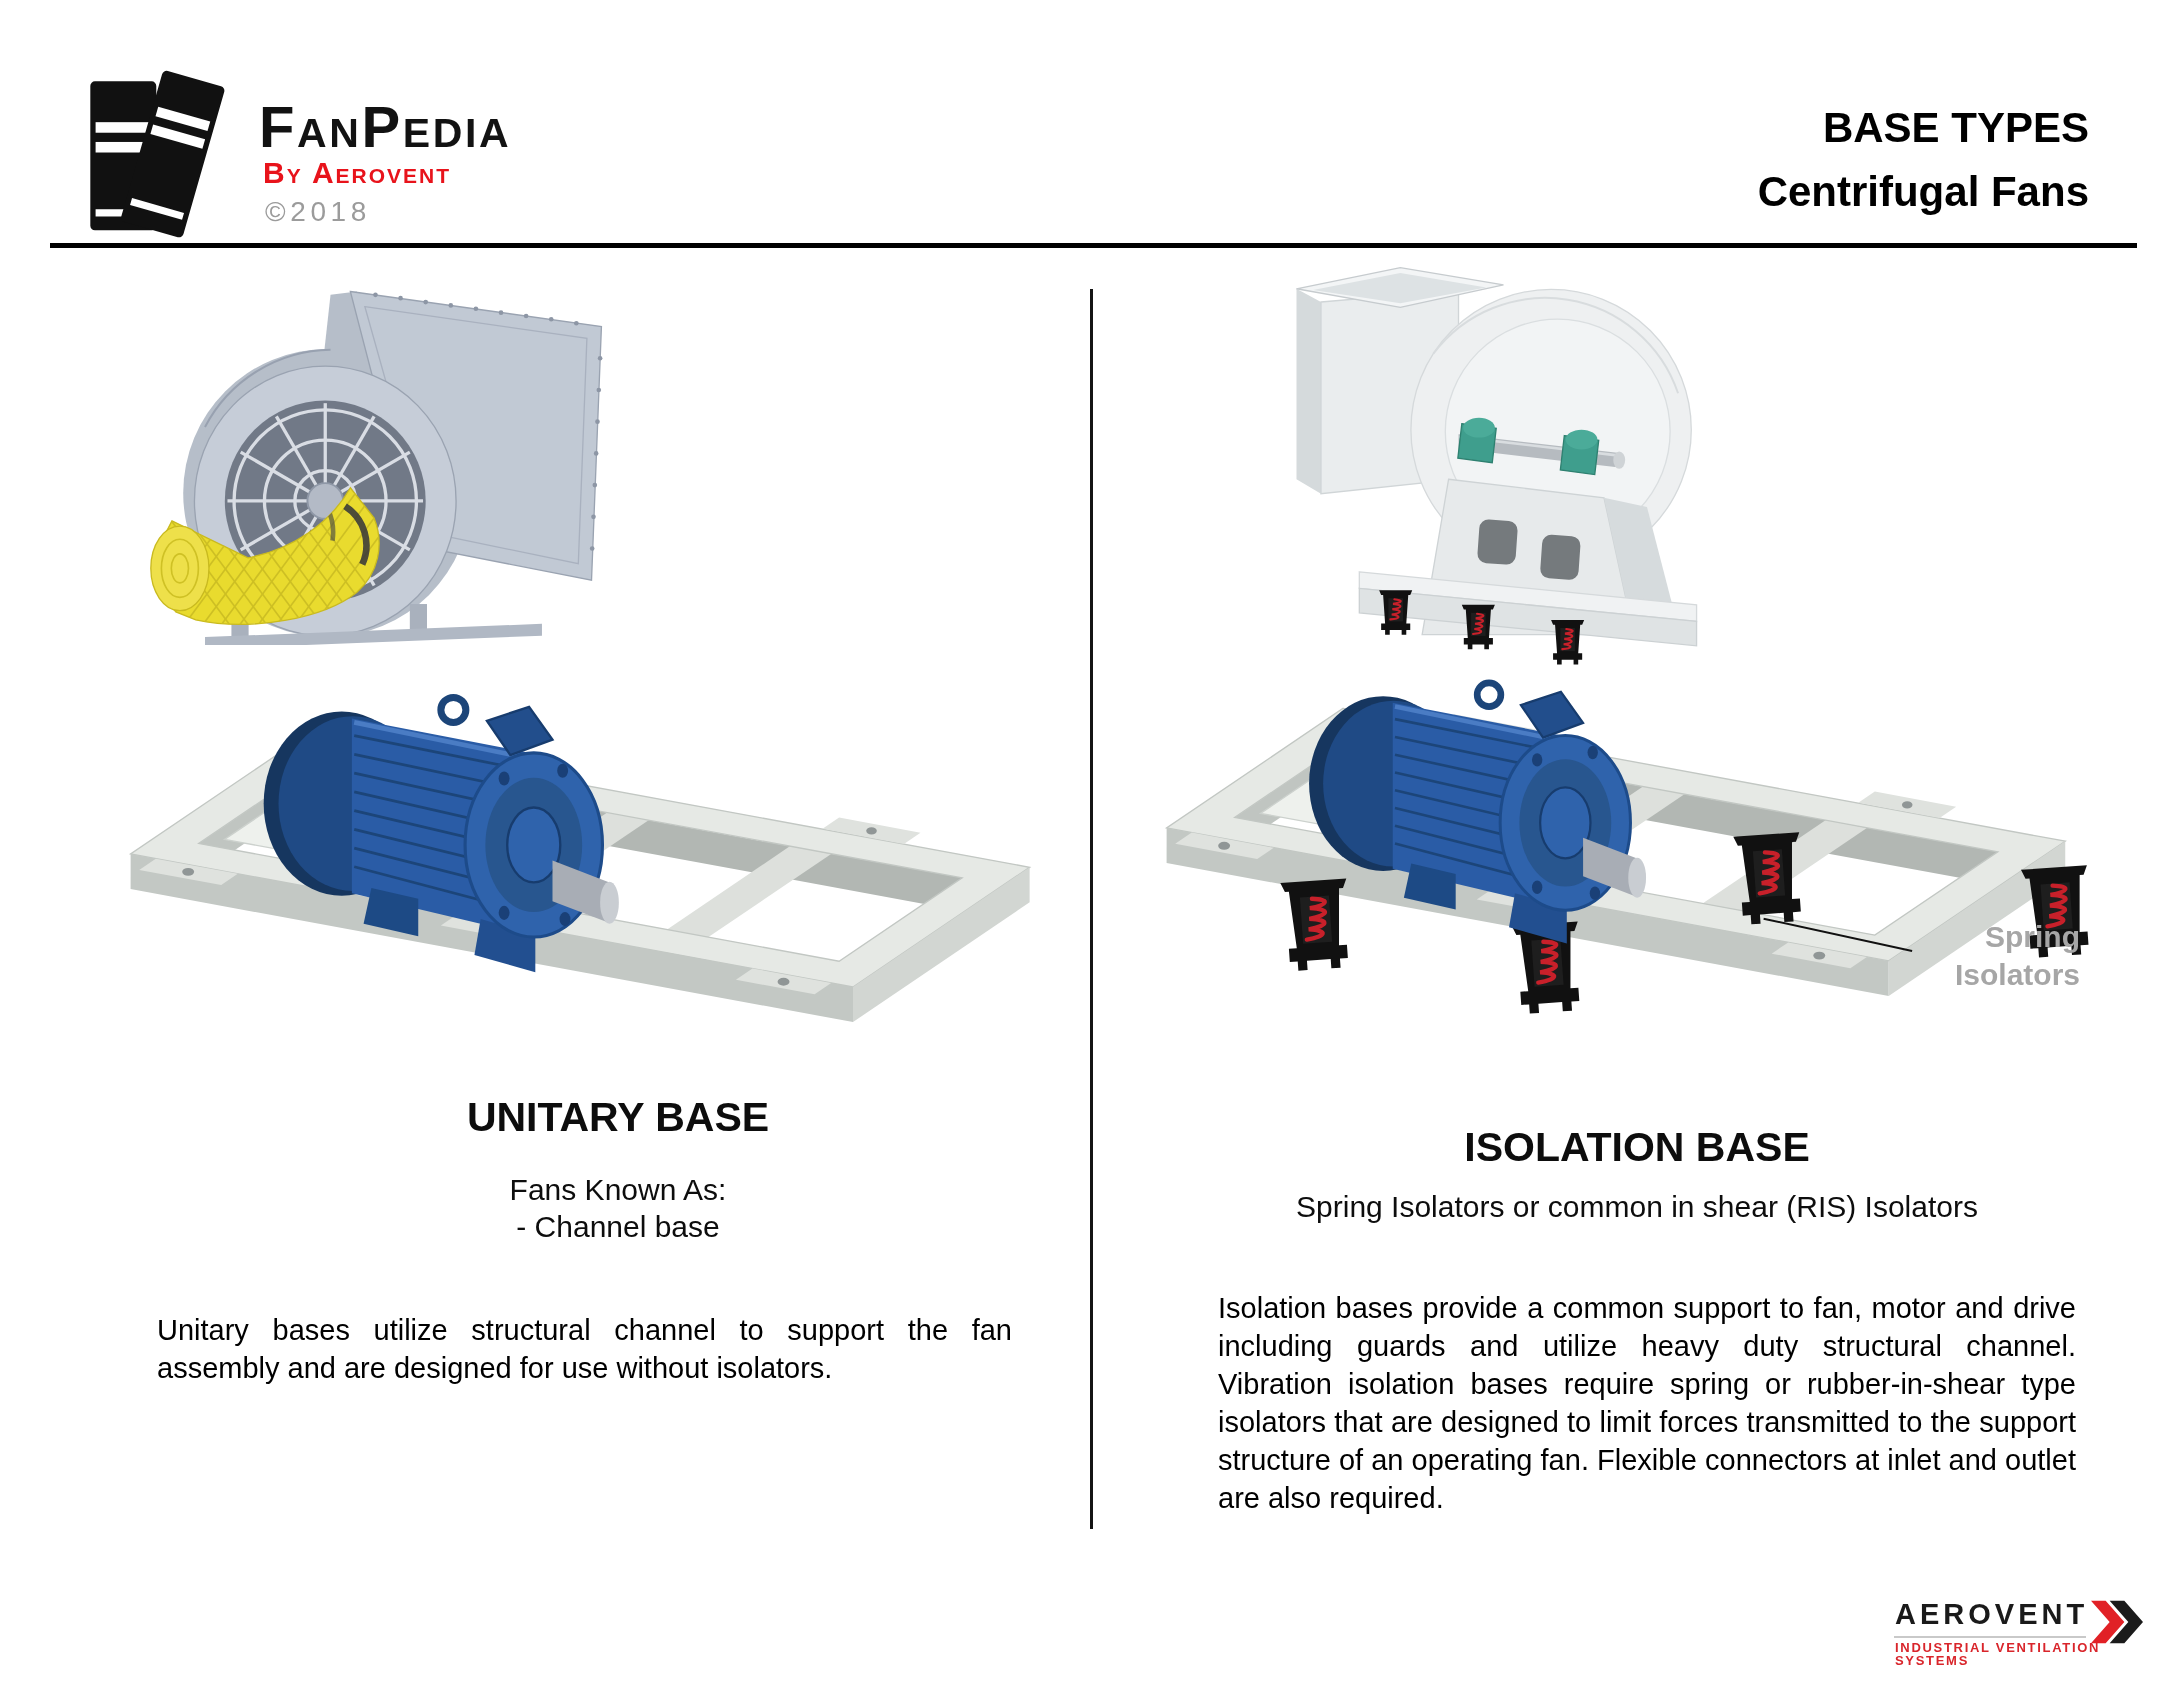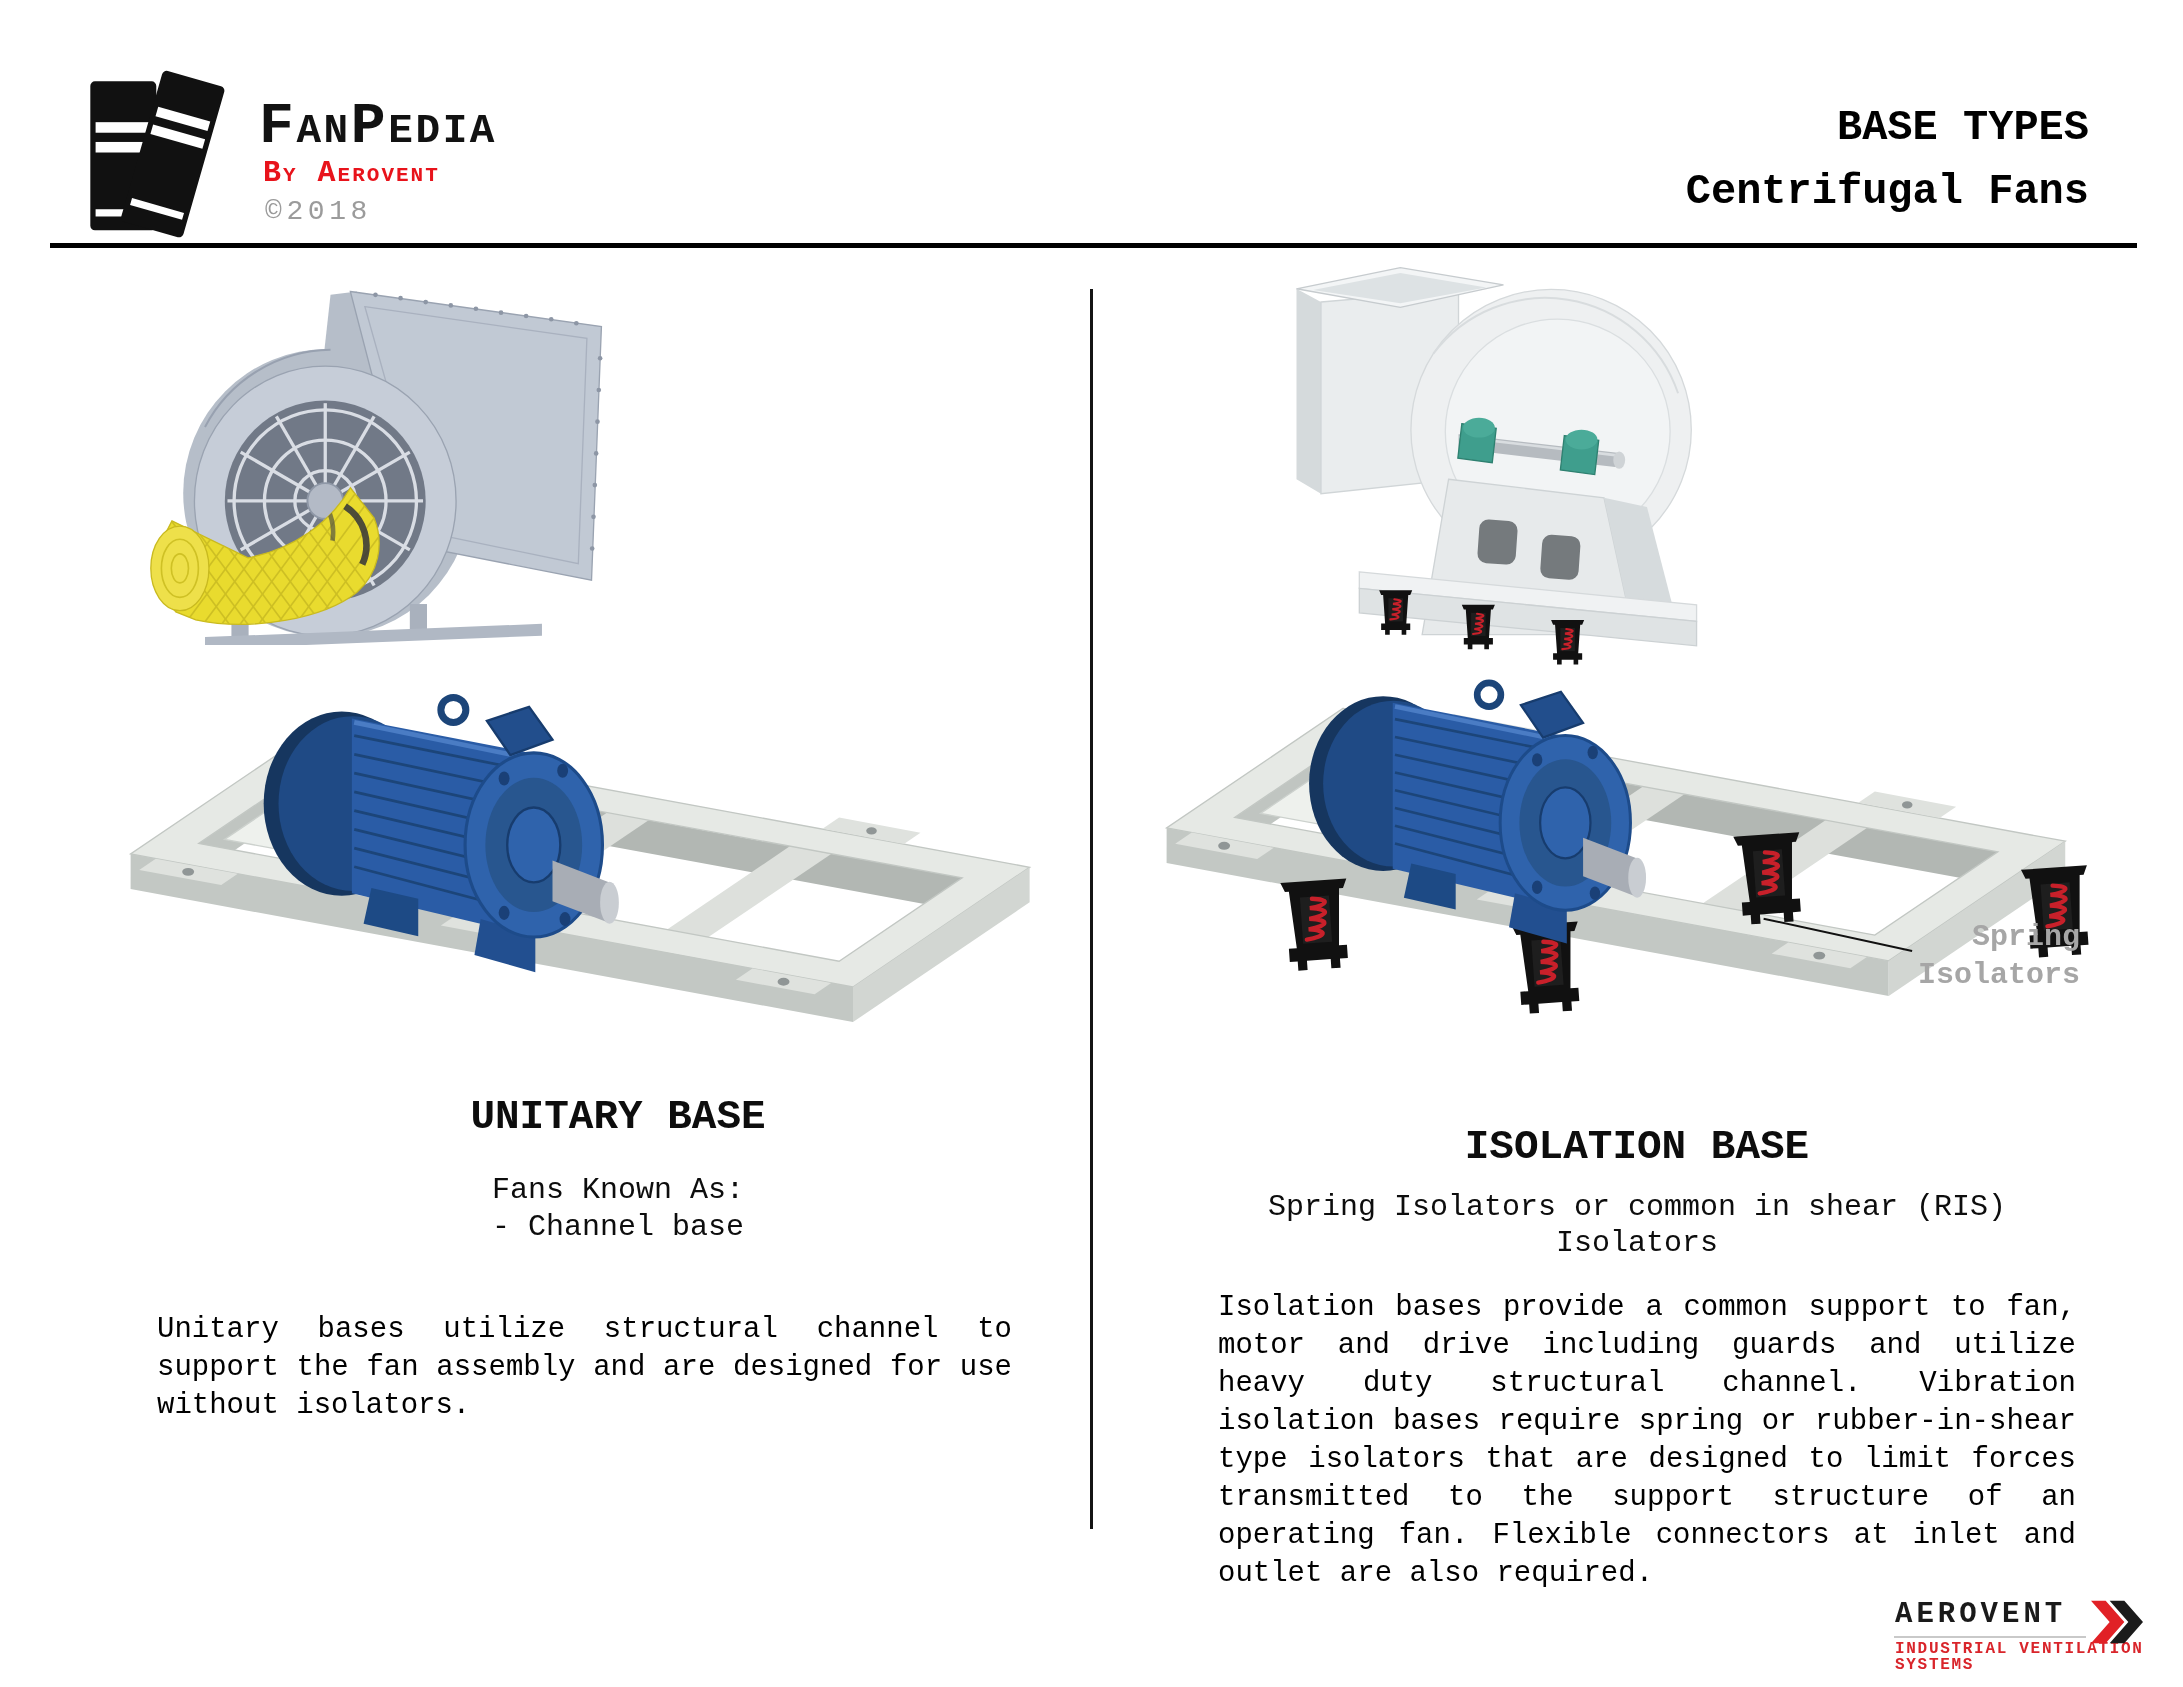--- a/index.html
+++ b/index.html
@@ -1,17 +1,17 @@
 <!DOCTYPE html>
 <html style="font-size:10.6px"><head>
 <meta charset="utf-8">
 <style>
   html,body{margin:0;padding:0;background:#ffffff;}
   .page{position:relative;width:2183px;height:1687px;background:#ffffff;overflow:hidden;
-        font-family:Liberation Mono, monospace;color:#000;}
+        font-family:Liberation Sans, sans-serif;color:#000;}
   .abs{position:absolute;}
 
   
   .logo-title{left:259px;top:98px;font-size:58px;font-weight:700;letter-spacing:2.6px;
               font-variant:small-caps;color:#121212;line-height:1;}
   .logo-byline{left:263px;top:158px;font-size:30px;font-weight:700;letter-spacing:2px;
                font-variant:small-caps;line-height:1;}
   .logo-copy{left:265px;top:198px;font-size:28px;letter-spacing:4.6px;color:#9b9b9b;line-height:1;}
   .page-title{top:96px;right:94px;text-align:right;font-size:42px;font-weight:700;line-height:64px;color:#000;}
   .header-rule{left:50px;top:243px;width:2087px;height:5.3px;background:#000;}
@@ -21,21 +21,21 @@
 
   
   .col-heading{font-size:41px;font-weight:700;text-align:center;color:#0d0d0d;line-height:1.1;}
   .col-sub{font-size:30px;text-align:center;color:#0d0d0d;line-height:1.2;}
   .body-p{font-size:29px;line-height:38px;text-align:justify;color:#000;}
   .callout{font-size:30px;font-weight:700;color:#a6a6a6;line-height:38px;text-align:right;}
 
   
   .foot-brand{font-size:29px;font-weight:700;letter-spacing:4px;color:#1a1a1a;line-height:1;text-align:right;}
   .foot-rule{height:2px;background:#c9c9c9;}
-  .foot-tag{font-size:16px;font-weight:700;letter-spacing:1.7px;color:#d9252b;line-height:1;
+  .foot-tag{font-size:13px;font-weight:700;letter-spacing:1.7px;color:#d9252b;line-height:1;
             text-transform:uppercase;font-variant:small-caps;}
   svg{display:block;}
 </style>
 </head>
 <body>
 
 <div class="page">
 
   <svg width="0" height="0" class="abs" aria-hidden="true">
     <defs>

